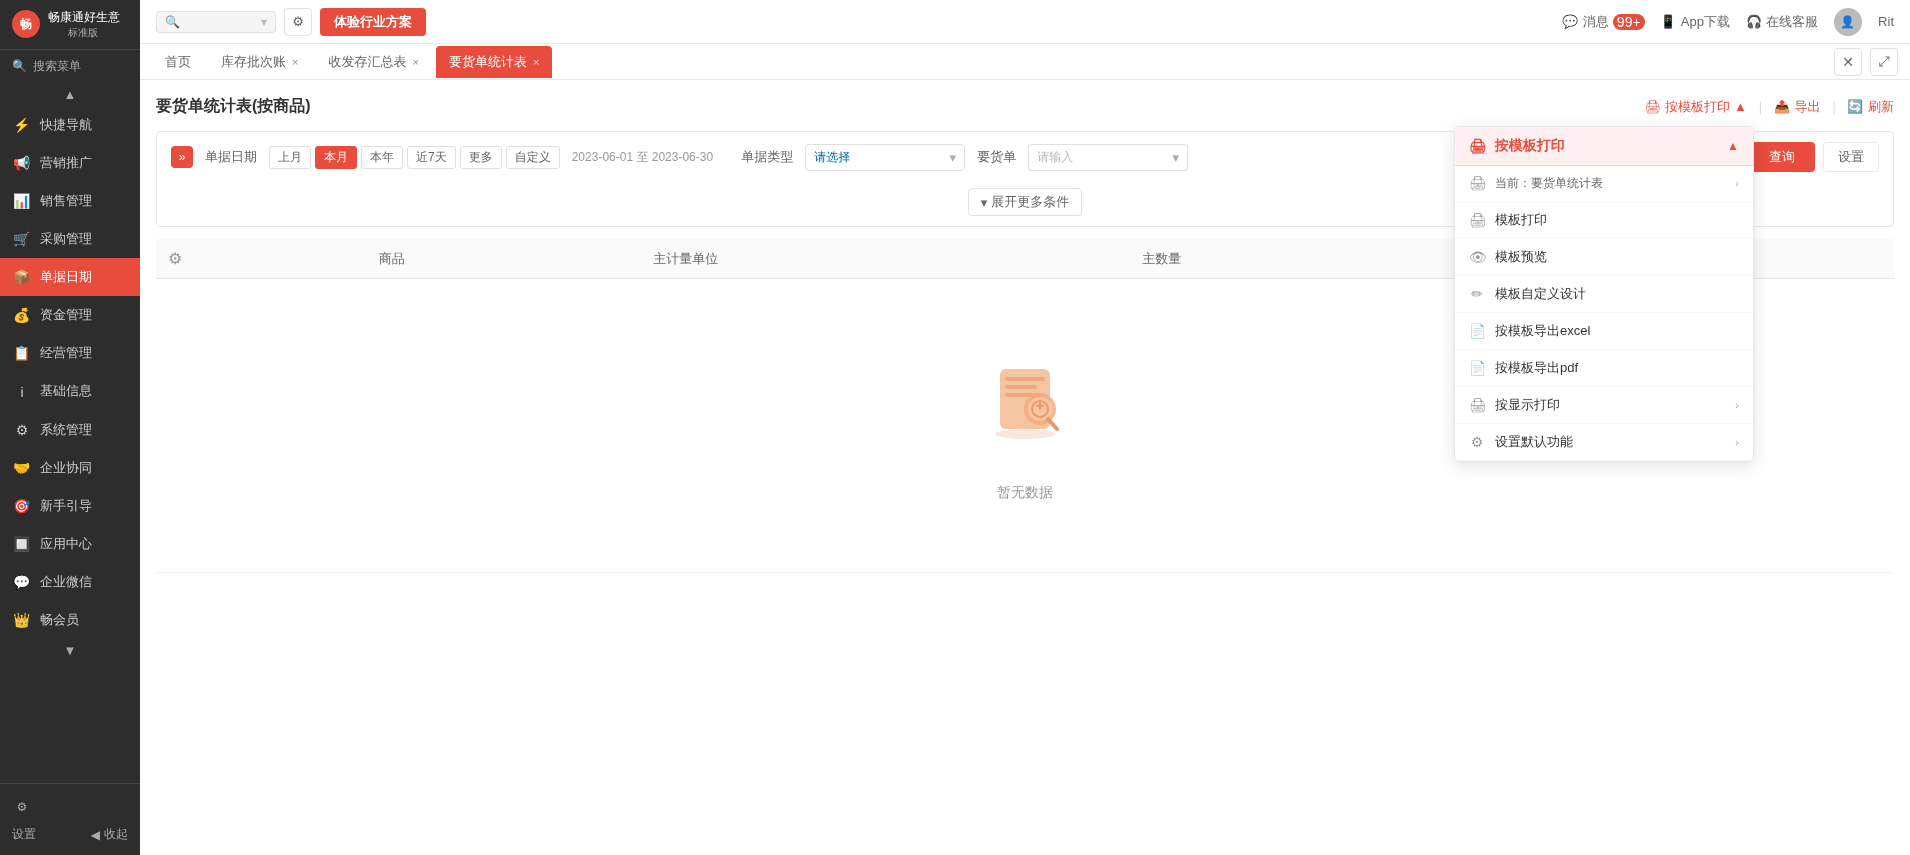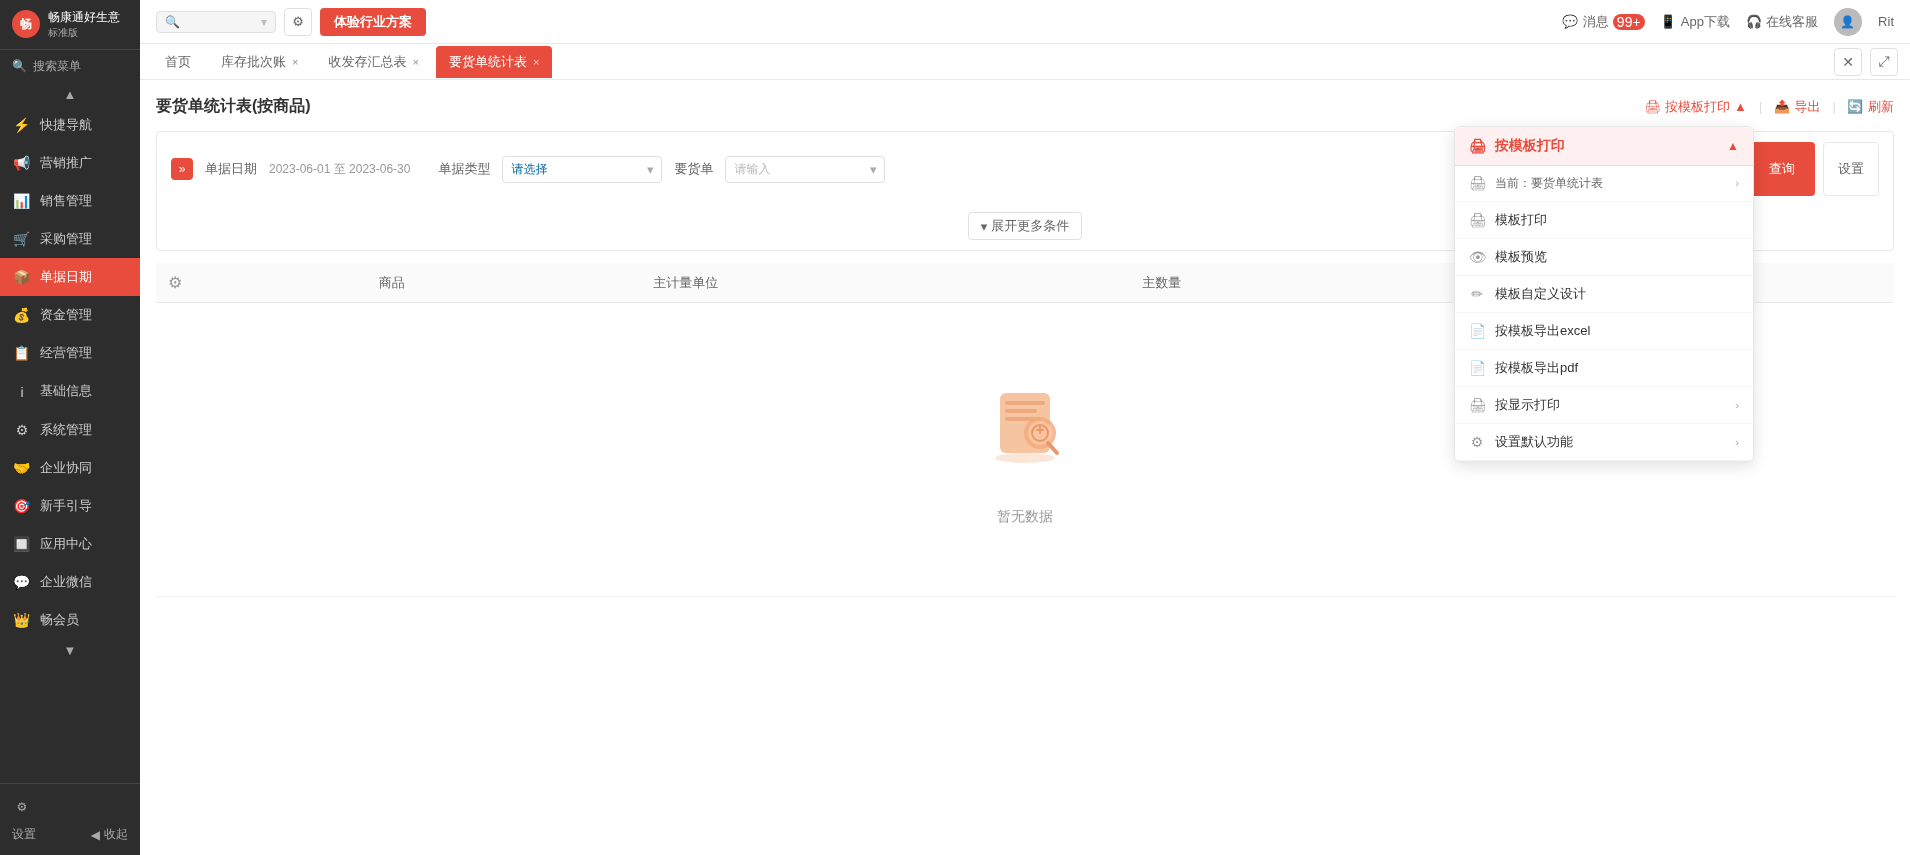--- a/index.html
+++ b/index.html
@@ -23,21 +23,21 @@
     }
     .logo-icon {
       width: 28px; height: 28px;
       background: #e74c3c;
       border-radius: 50%;
       display: flex; align-items: center; justify-content: center;
       color: white; font-weight: bold; font-size: 12px;
       margin-right: 8px; flex-shrink: 0;
     }
     .logo-text { font-size: 12px; color: #fff; line-height: 1.3; }
-    .logo-text .sub { font-size: 10px; color: #aaa; }
+    .logo-text .sub { font-size: 10px; color: #aaa; margin-left: 20px; }
     .sidebar-search {
       display: flex; align-items: center;
       padding: 8px 12px; color: #aaa; font-size: 12px;
       cursor: pointer;
     }
     .sidebar-item {
       display: flex; align-items: center;
       padding: 10px 12px;
       cursor: pointer; color: #ccc; font-size: 13px;
     }
@@ -233,21 +233,21 @@
     }
     .filter-select .select-arrow { color: #aaa; margin-left: auto; }
     .expand-more-btn {
       display: flex; align-items: center; gap: 4px;
       color: #666; cursor: pointer; font-size: 13px;
       border: 1px solid #e0e0e0; padding: 4px 12px; border-radius: 4px; background: #fff;
       margin: 8px auto 0; width: fit-content;
     }
     .query-btn {
       background: #e74c3c; color: #fff; border: none;
-      padding: 18px 20px; border-radius: 4px; cursor: pointer; font-size: 13px;
+      padding: 6px 20px; border-radius: 4px; cursor: pointer; font-size: 13px;
     }
     .settings-btn {
       border: 1px solid #e8e8e8; background: #fff; color: #666;
       padding: 5px 14px; border-radius: 4px; cursor: pointer; font-size: 13px;
     }
 
     
     .data-table {
       width: 100%; border-collapse: collapse; margin-top: 8px;
     }
@@ -508,20 +508,28 @@
             <span>🔄</span>
             <span>刷新</span>
           </button>
         </div>
       </div>
 
       <div class="filter-bar">
         <div class="filter-row">
           <div class="expand-icon">»</div>
           <span class="filter-label">单据日期</span>
+          <div class="date-btns" id="date-btns">
+              <button class="date-btn">上月</button>
+              <button class="date-btn active">本月</button>
+              <button class="date-btn">本年</button>
+              <button class="date-btn">近7天</button>
+              <button class="date-btn">更多</button>
+              <button class="date-btn">自定义</button>
+            </div>
           <span class="date-range">2023-06-01 至 2023-06-30</span>
           <span class="filter-label" style="margin-left:16px;">单据类型</span>
           <div class="filter-select">
             <span style="color:#0369a1;font-size:12px;">请选择</span>
             <span class="select-arrow">▾</span>
           </div>
           <span class="filter-label" style="margin-left:0;">要货单</span>
           <div class="filter-select">
             <span style="color:#bbb;font-size:12px;text-align:right;">请输入</span>
             <span class="select-arrow">▾</span>

